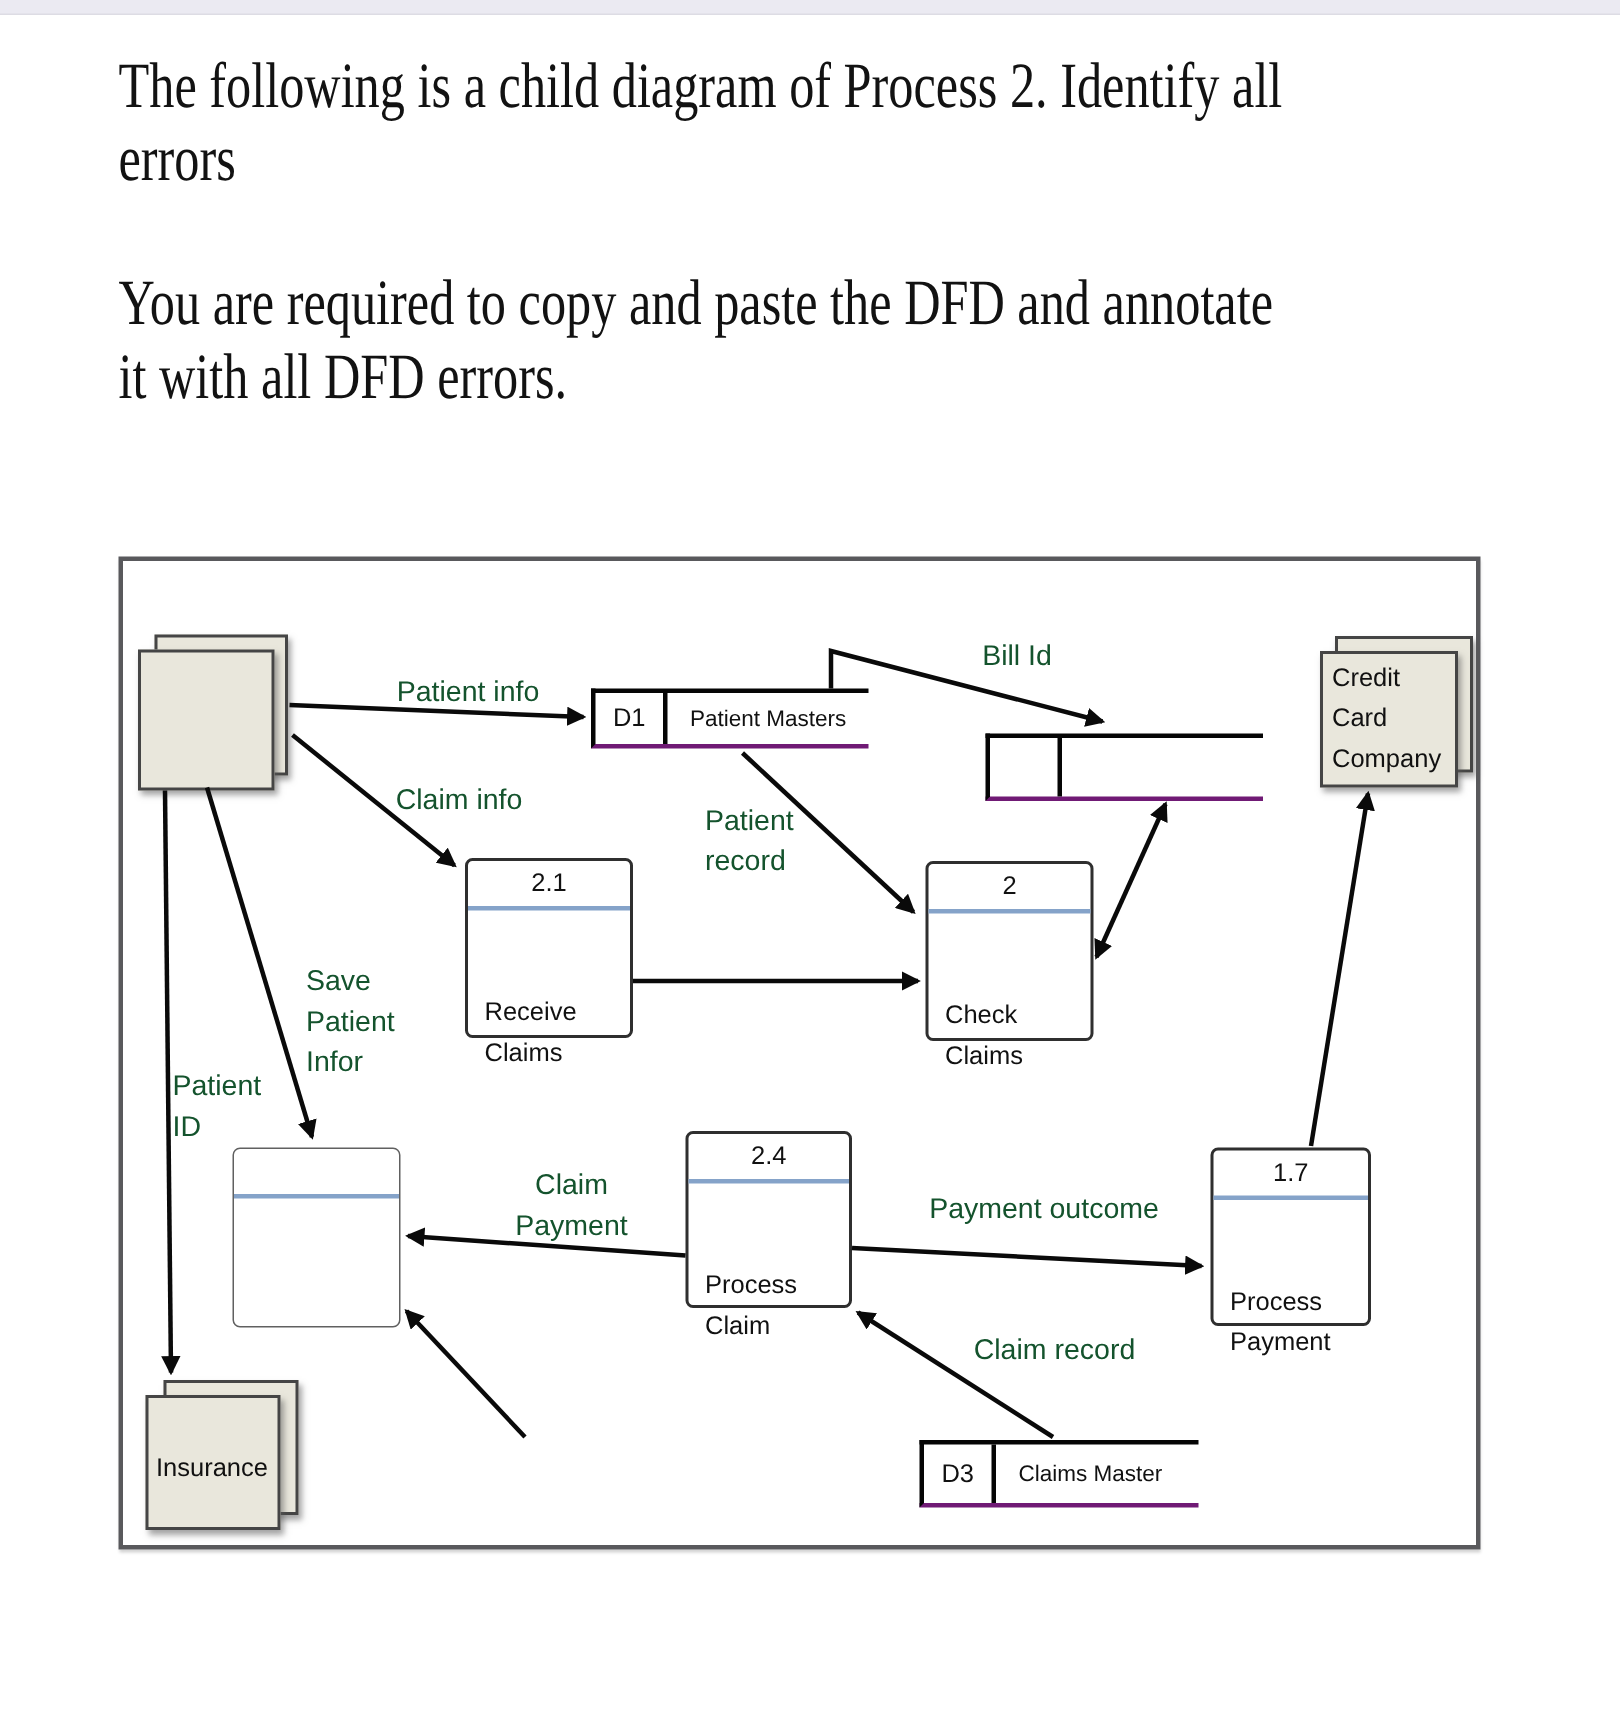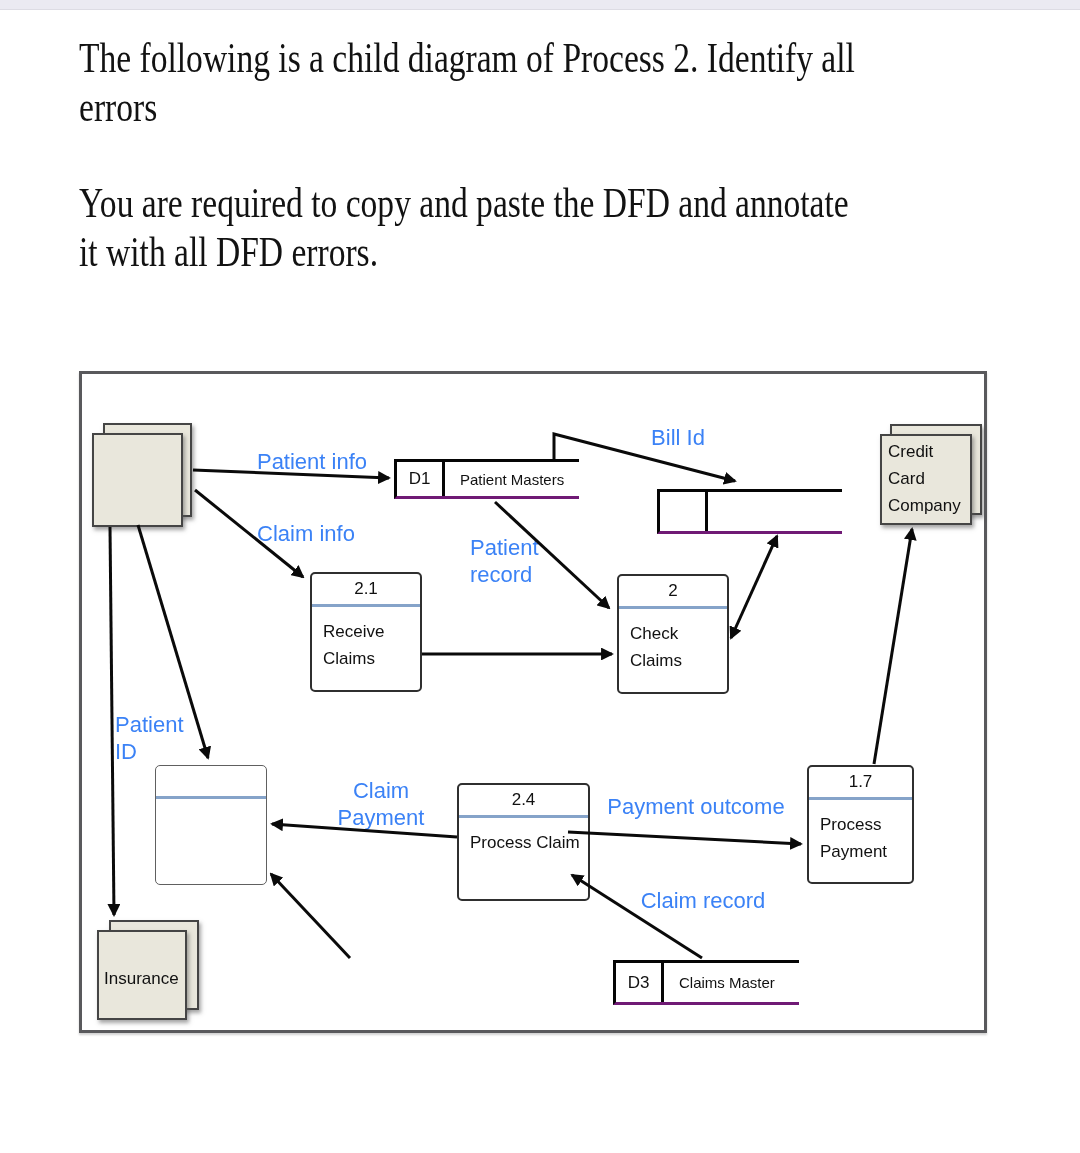--- a/index.html
+++ b/index.html
@@ -15,31 +15,31 @@
   .ent{position:absolute;}
   .ent .sq{position:absolute;background:var(--entfill,#e9e7dc);border:2px solid #454545;
            box-sizing:border-box;box-shadow:2px 3px 4px rgba(90,90,90,0.55);}
   .ent .lbl{position:absolute;z-index:2;font-size:17px;line-height:27px;color:#111;}
 
   
   .proc{position:absolute;background:#fff;border:2px solid #2f2f2f;border-radius:5px;box-sizing:border-box;}
   .proc.thin{border:1.5px solid #606060;}
   .proc .hdr{height:30px;display:flex;align-items:center;justify-content:center;
              font-size:17px;color:#111;border-bottom:3px solid var(--accent,#85a3c9);}
-  .proc .body{padding:11px 6px 0 11px;font-size:17px;line-height:27px;color:#111;}
+  .proc .body{padding:11px 6px 0 11px;font-size:17px;line-height:27px;color:#111;margin-top:43px;}
 
   
   .store{position:absolute;box-sizing:border-box;border-top:3px solid #050505;
          border-bottom:3px solid #701a75;border-left:3px solid #050505;}
   .store .cell{position:absolute;left:0;top:0;bottom:0;width:45px;border-right:3px solid #050505;
                display:flex;align-items:center;justify-content:center;font-size:17px;color:#111;}
   .store .name{position:absolute;left:63px;top:0;bottom:0;display:flex;align-items:center;
                font-size:15px;color:#111;white-space:nowrap;}
 
-  .flabel{position:absolute;font-size:22px;line-height:27px;color:#3b82f6;}
+  .flabel{position:absolute;font-size:19px;line-height:27px;color:#14532d;}
   .c{text-align:center;}
   svg{display:block;}
   line,polyline{stroke:#0a0a0a;stroke-width:3;fill:none;}
 </style>
 </head>
 <body>
 
 <div class="top-bar"></div>
 
 <div class="q" style="top:33px">
@@ -79,21 +79,21 @@
   <div class="proc" style="left:535px;top:200px;width:112px;height:120px">
     <div class="hdr">2</div>
     <div class="body">Check Claims</div>
   </div>
 
   <div class="proc thin" style="left:73px;top:391px;width:112px;height:120px">
     <div class="hdr"></div>
     <div class="body"></div>
   </div>
 
-  <div class="proc" style="left:375px;top:409px;width:133px;height:118px">
+  <div class="proc" style="left:375px;top:380px;width:111px;height:118px">
     <div class="hdr">2.4</div>
     <div class="body">Process Claim</div>
   </div>
 
   <div class="proc" style="left:725px;top:391px;width:107px;height:119px">
     <div class="hdr">1.7</div>
     <div class="body">Process Payment</div>
   </div>
 
   <div class="store" style="left:312px;top:85px;width:185px;height:40px">
@@ -109,20 +109,21 @@
 
   <div class="store" style="left:531px;top:586px;width:186px;height:45px">
     <div class="cell">D3</div>
     <div class="name">Claims Master</div>
   </div>
 
   <div class="flabel c" style="left:172px;top:74px;width:116px">Patient info</div>
   <div class="flabel c" style="left:174px;top:146px;width:100px">Claim info</div>
   <div class="flabel c" style="left:556px;top:50px;width:80px">Bill Id</div>
   <div class="flabel" style="left:388px;top:160px;width:84px">Patient record</div>
+  <div class="flabel" style="left:122px;top:267px;width:76px">Save Patient Infor</div>
   <div class="flabel" style="left:33px;top:337px;width:76px">Patient ID</div>
   <div class="flabel c" style="left:236px;top:403px;width:126px">Claim Payment</div>
   <div class="flabel c" style="left:522px;top:419px;width:184px">Payment outcome</div>
   <div class="flabel c" style="left:556px;top:513px;width:130px">Claim record</div>
 
   <svg class="layer" viewBox="0 0 902 656">
     <defs>
       <marker id="ah" viewBox="0 0 10 10" refX="8.5" refY="5" markerWidth="4.3" markerHeight="4.3" orient="auto-start-reverse">
         <path d="M0,0 L10,5 L0,10 z" fill="#0a0a0a"></path>
       </marker>

